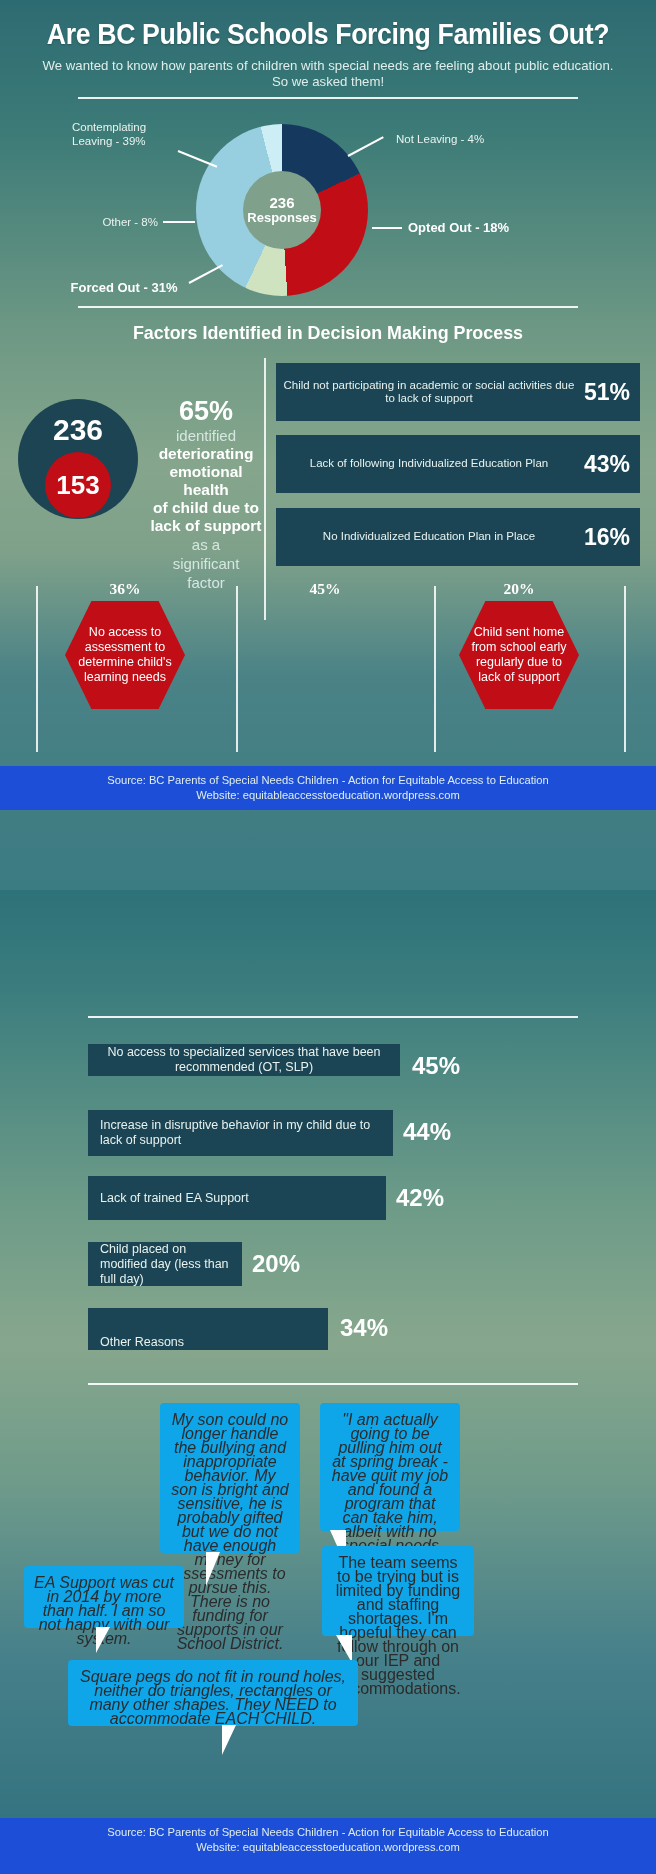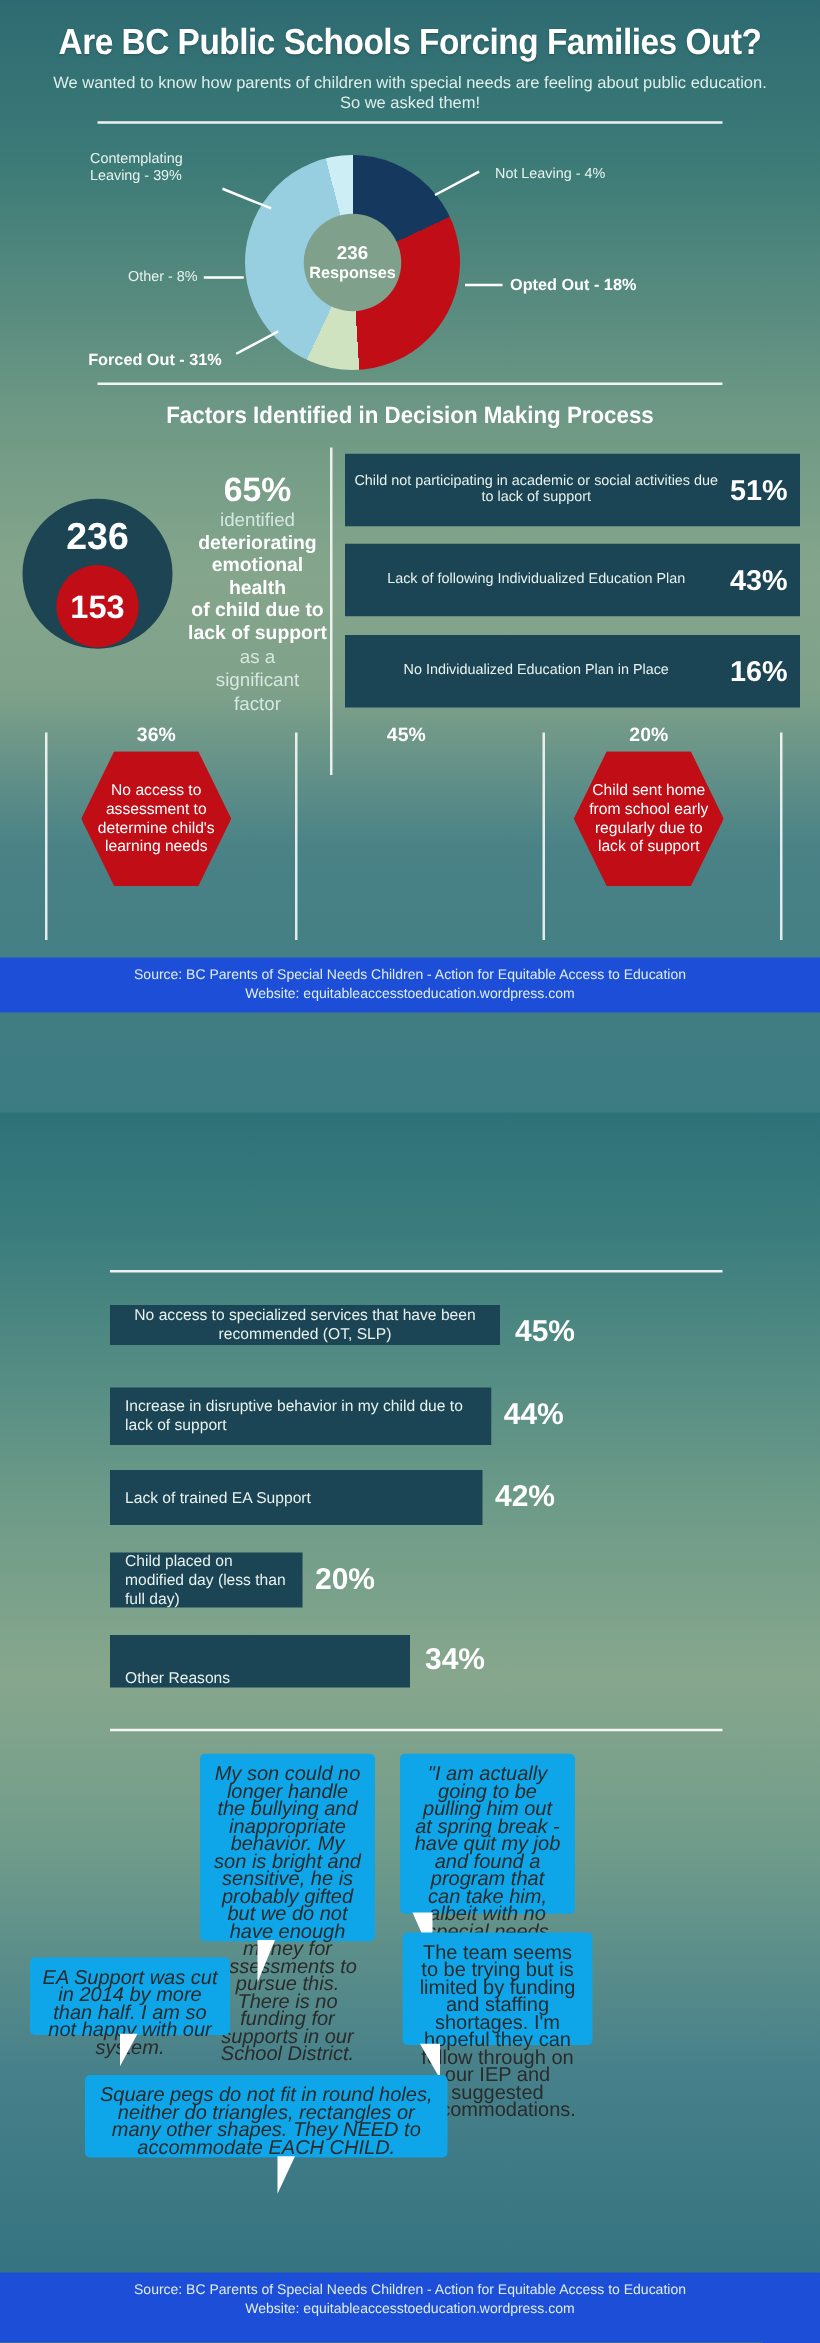--- a/index.html
+++ b/index.html
@@ -76,42 +76,42 @@
     background:#1d4452; color:#fff; font-weight:bold; font-size:30px;
     font-family:"Liberation Sans Narrow","Liberation Sans",sans-serif;
     display:flex; align-items:flex-start; justify-content:center; padding-top:14px;
   }
   .circle-inner {
     position:absolute; left:45px; top:452px; width:66px; height:66px; border-radius:50%;
     background:#c00d16; color:#fff; font-weight:bold; font-size:26px;
     font-family:"Liberation Sans Narrow","Liberation Sans",sans-serif;
     display:flex; align-items:center; justify-content:center;
   }
-  .stat65 { position:absolute; left:150px; top:377px; width:112px; text-align:center; }
+  .stat65 { position:absolute; left:150px; top:396px; width:112px; text-align:center; }
   .stat65 .big { color:#fff; font-size:27px; font-weight:bold; line-height:30px;
     font-family:"Liberation Sans Narrow","Liberation Sans",sans-serif; }
   .stat65 .lite { color:#d6e7e1; font-size:15px; line-height:19px; }
   .stat65 .strong { color:#fff; font-size:15.5px; font-weight:bold; line-height:18px;
     font-family:"Liberation Sans Narrow","Liberation Sans",sans-serif; }
 
   .vdiv { position:absolute; width:2px; background:#ffffff; opacity:.85; }
 
   
   .box {
     position:absolute; background:#1b4554; display:flex; align-items:center;
     padding:0 10px 0 4px;
   }
   .box .txt { flex:1; text-align:center; color:#e8f2ee; font-size:11.5px; line-height:13.5px; }
   .box .pct { color:#ffffff; font-size:23px; font-weight:bold; margin-left:6px;
     font-family:"Liberation Sans Narrow","Liberation Sans",sans-serif; }
 
   
   .hexcell { position:absolute; width:150px; text-align:center; }
   .hexcell .pc { color:#ffffff; font-size:15.5px; font-weight:bold;
-    font-family:Liberation Sans, sans-serif; }
+    font-family:Liberation Serif, serif; }
   .hex {
     width:120px; margin:3px auto 0; background:#c00d16; color:#fff;
     font-size:12.5px; line-height:15px; padding:16px 8px;
     clip-path:polygon(22% 0%, 78% 0%, 100% 50%, 78% 100%, 22% 100%, 0% 50%);
     display:flex; align-items:center; justify-content:center; min-height:108px;
   }
 
   
   .srcbar {
     position:absolute; left:0; width:656px; background:#1d4ed8;

